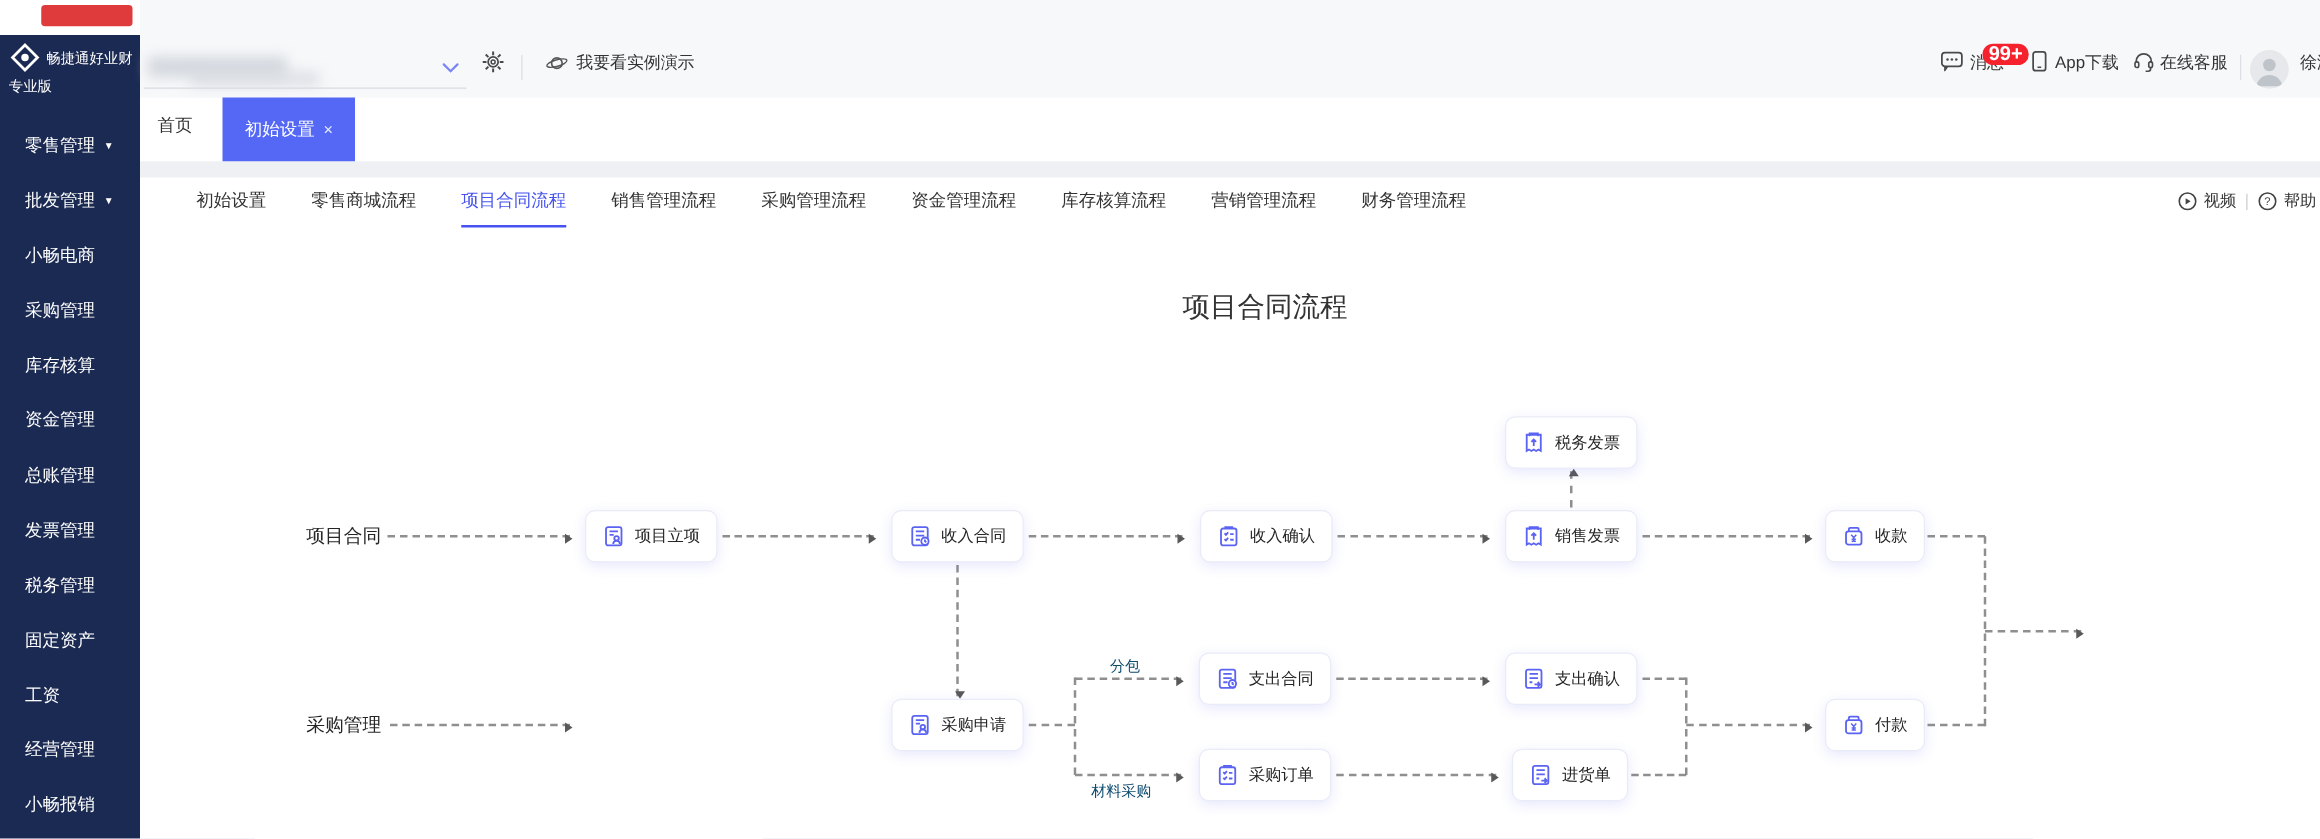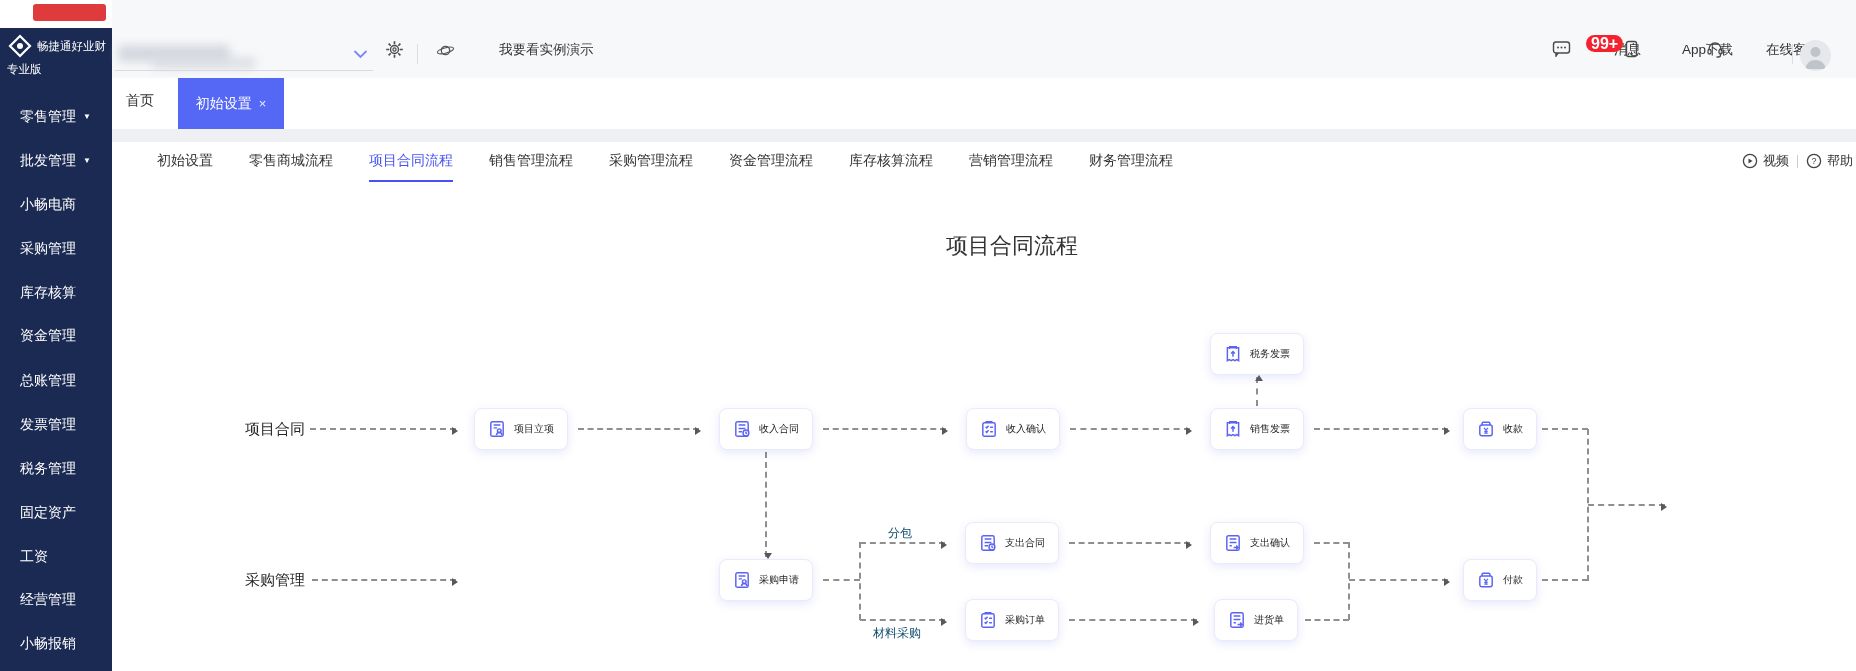--- a/index.html
+++ b/index.html
@@ -24,35 +24,35 @@
   .active-wintab{left:178px;top:78px;width:106px;height:51px;background:#5468f5;color:#fff;
                  display:flex;align-items:center;justify-content:center;gap:7px;font-size:14px;cursor:pointer;}
   .tab-close{font-size:13px;color:#e8ecff;cursor:pointer;line-height:1;}
   .tab-close::after{content:"×";}
   
   .blur1{left:118px;top:45px;width:112px;height:17px;background:#cfd3da;border-radius:4px;filter:blur(5px);opacity:.85;}
   .blur2{left:152px;top:57px;width:104px;height:12px;background:#d7dae0;border-radius:4px;filter:blur(5px);opacity:.8;}
   .sel-underline{left:115px;top:70px;width:258px;height:1px;background:#d8dadf;}
   .hdr-ic{top:40px;cursor:pointer;}
   .hdr-div{width:1px;height:20px;background:#dcdee3;top:44px;}
-  .hdr-txt{top:41px;font-size:13.5px;color:#333;white-space:nowrap;cursor:pointer;margin-left:38px;}
+  .hdr-txt{top:41px;font-size:13.5px;color:#333;white-space:nowrap;cursor:pointer;}
   .badge{left:1586px;top:35px;min-width:32px;height:17px;background:#f5222d;border-radius:9px;color:#fff;
          font-size:16px;font-weight:bold;display:flex;align-items:center;justify-content:center;padding:0 5px;box-sizing:border-box;}
   .avatar{left:1800px;top:40px;width:31px;height:31px;border-radius:50%;background:#e7e8eb;overflow:hidden;cursor:pointer;}
   
   .flowtabs{left:157px;top:152px;display:flex;gap:36px;font-size:14px;color:#333;}
   .ftab{padding-bottom:10px;cursor:pointer;white-space:nowrap;}
   .ftab.active{color:#4653f0;border-bottom:2px solid #4653f0;}
   .utils{right:3px;top:152px;display:flex;align-items:center;gap:5px;font-size:13px;color:#333;}
   .utils .u-div{width:1px;height:13px;background:#c9cbd0;margin:0 3px;}
   .utils span{cursor:pointer;}
   
   .flow-title{left:1012px;top:246px;transform:translate(-50%,-50%);font-size:22px;color:#333;font-weight:500;white-space:nowrap;}
   .node{transform:translate(-50%,-50%);display:flex;align-items:center;gap:8px;background:#fff;
-        border:1px solid #e9ebf7;border-radius:8px;padding:11px 13px;font-size:10px;color:#262626;
+        border:1px solid #e9ebf7;border-radius:8px;padding:11px 13px;font-size:13px;color:#262626;
         box-shadow:0 3px 10px rgba(93,100,240,.15);white-space:nowrap;cursor:pointer;}
   .node svg{flex:none;}
   .lane{transform:translate(-50%,-50%);font-size:15px;color:#262626;white-space:nowrap;}
   .blabel{transform:translate(-50%,-50%);font-size:12px;color:#0c4a6e;white-space:nowrap;}
   .hline{height:0;border-top:2px dashed #8f8f8f;}
   .vline{width:0;border-left:2px dashed #8f8f8f;}
   .arr-r::after{content:"";position:absolute;right:-6px;top:-3px;border:4px solid transparent;border-left:6px solid #595959;}
   .arr-u::before{content:"";position:absolute;top:-6px;left:-3px;border:4px solid transparent;border-bottom:6px solid #595959;}
   .arr-d::after{content:"";position:absolute;bottom:-6px;left:-3px;border:4px solid transparent;border-top:6px solid #595959;}
 </style>

